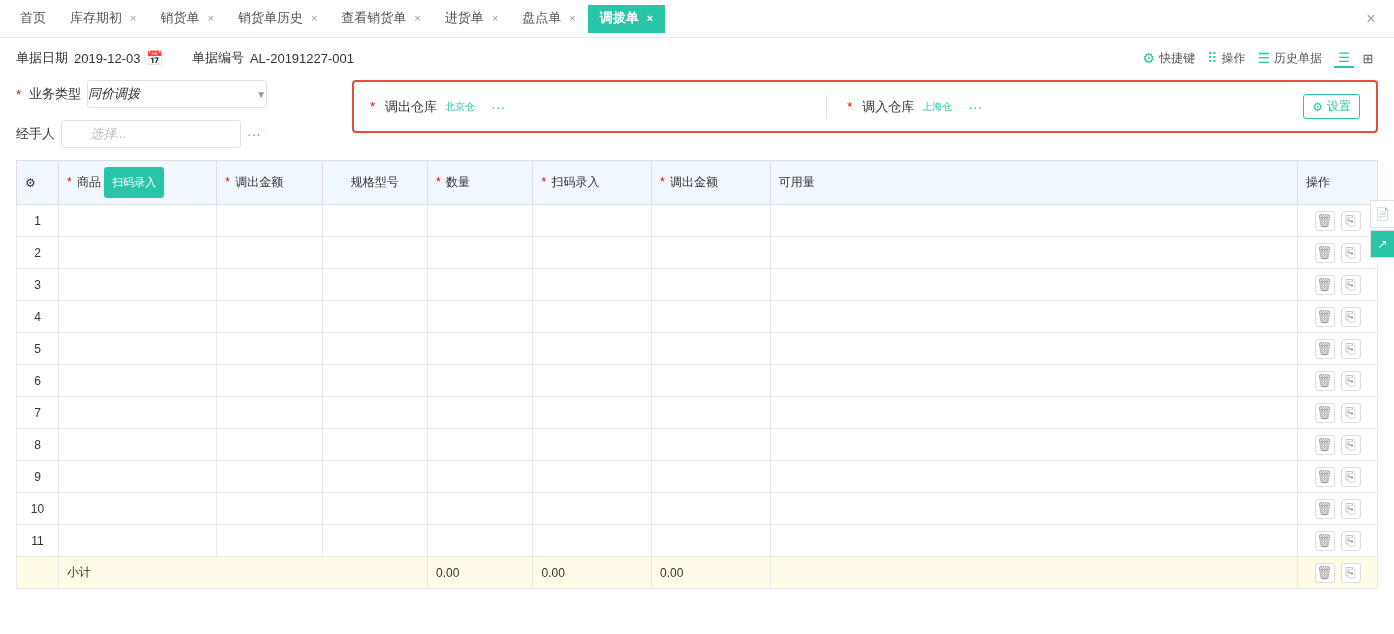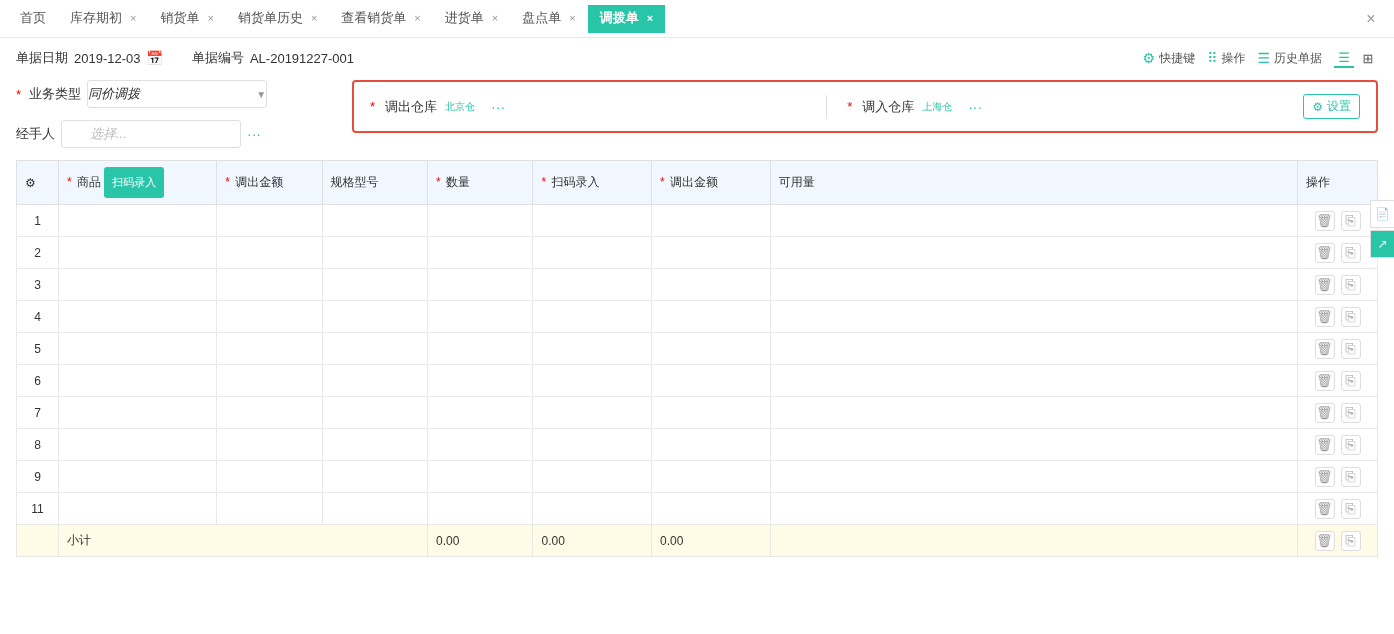--- a/index.html
+++ b/index.html
@@ -405,21 +405,21 @@
           <th class="col-settings">⚙</th>
           <th style="min-width:120px;">
             <span class="required">*</span>
             <span>商品</span>
             <button class="scan-btn">扫码录入</button>
           </th>
           <th style="min-width:80px;">
             <span class="required">*</span>
             <span>调出金额</span>
           </th>
-          <th style="min-width:80px;">规格型号</th>
+          <th style="min-width:80px;text-align:center;">规格型号</th>
           <th style="min-width:80px;">
             <span class="required">*</span>
             <span>数量</span>
           </th>
           <th style="min-width:90px;">
             <span class="required">*</span>
             <span>扫码录入</span>
           </th>
           <th style="min-width:90px;">
             <span class="required">*</span>
@@ -554,20 +554,36 @@
     <td></td>
     <td>
       <div class="action-icons">
         <span class="action-icon">🗑</span>
         <span class="action-icon">⎘</span>
       </div>
     </td>
   </tr>
           <tr>
     <td class="row-num">9</td>
+    <td></td>
+    <td></td>
+    <td></td>
+    <td></td>
+    <td></td>
+    <td></td>
+    <td></td>
+    <td>
+      <div class="action-icons">
+        <span class="action-icon">🗑</span>
+        <span class="action-icon">⎘</span>
+      </div>
+    </td>
+  </tr>
+          <tr>
+    <td class="row-num">10</td>
     <td></td>
     <td></td>
     <td></td>
     <td></td>
     <td></td>
     <td></td>
     <td></td>
     <td>
       <div class="action-icons">
         <span class="action-icon">🗑</span>

